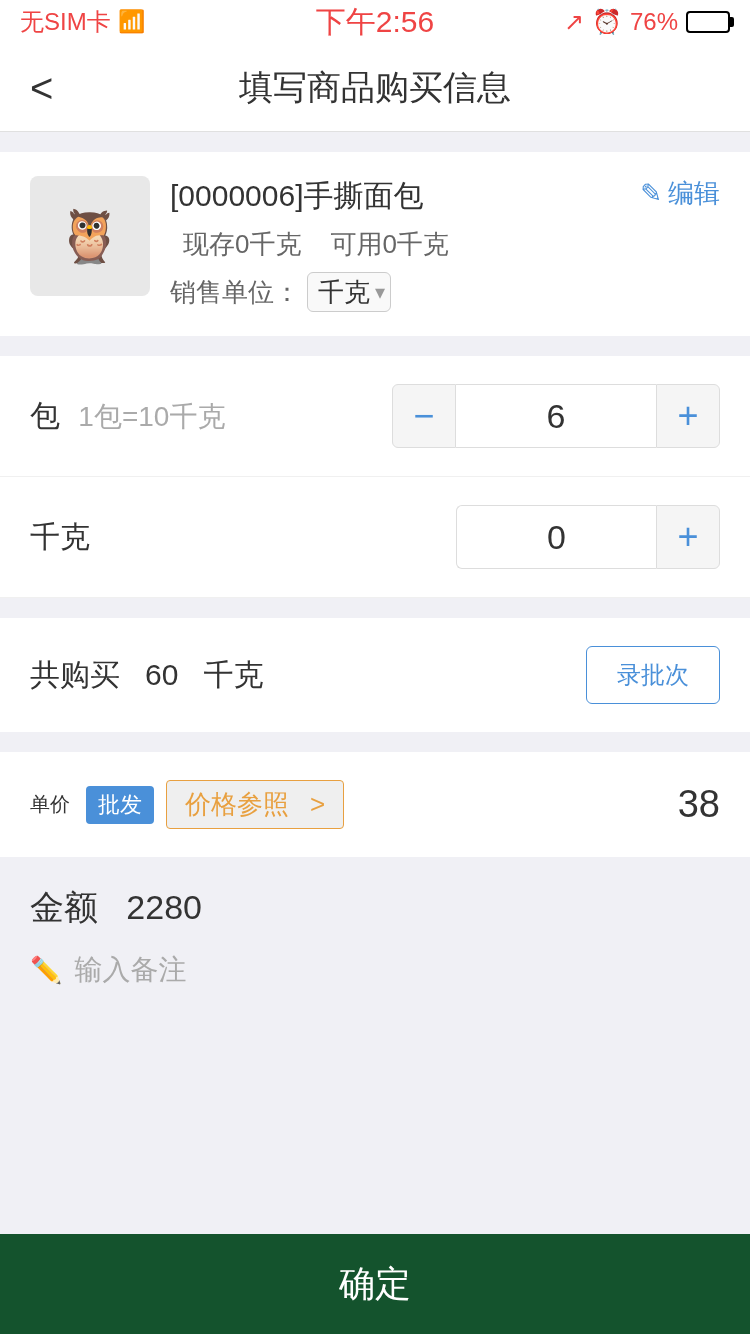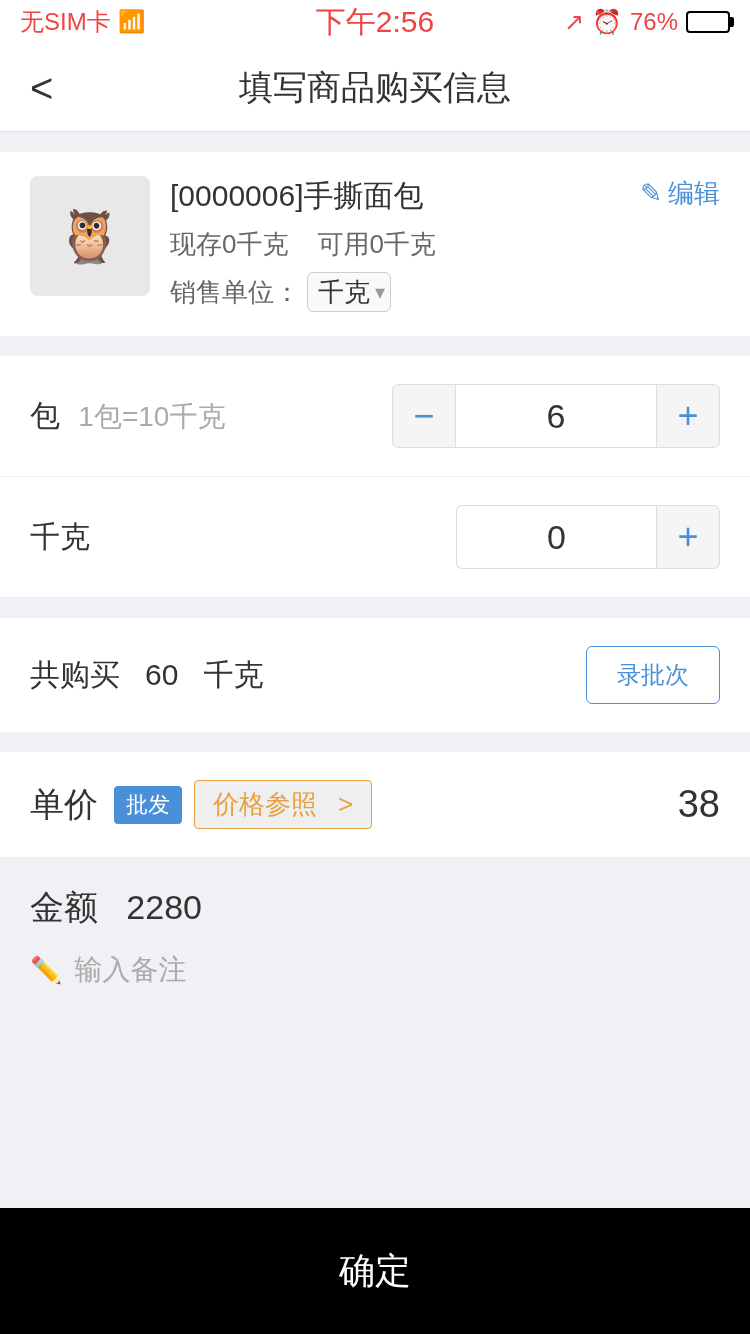--- a/index.html
+++ b/index.html
@@ -106,20 +106,21 @@
     .product-name {
       font-size: 30px;
       font-weight: 500;
       color: #333;
       margin-bottom: 10px;
     }
     .product-stock {
       font-size: 26px;
       color: #666;
       margin-bottom: 10px;
+      margin-left: 13px;
     }
     .product-unit {
       font-size: 26px;
       color: #666;
       display: flex;
       align-items: center;
       gap: 7px;
     }
     .unit-select {
       border: 1px solid #ccc;
@@ -235,21 +236,21 @@
 
     
     .price-section {
       background: #fff;
       margin-top: 20px;
       padding: 28px 30px;
       display: flex;
       align-items: center;
     }
     .price-label {
-      font-size: 34px;
+      font-size: 20px;
       color: #333;
       margin-right: 16px;
     }
     .price-tag {
       background: #4a90d9;
       color: #fff;
       font-size: 22px;
       padding: 4px 12px;
       border-radius: 4px;
       margin-right: 12px;
@@ -296,22 +297,22 @@
       font-size: 26px;
       color: #aaa;
     }
 
     
     .confirm-btn {
       position: fixed;
       bottom: 0;
       left: 0;
       width: 750px;
-      height: 126px;
-      background: #000000;
+      height: 100px;
+      background: #14532d;
       color: #fff;
       font-size: 36px;
       border: none;
       cursor: pointer;
       display: flex;
       align-items: center;
       justify-content: center;
     }
 
     .main-content {

